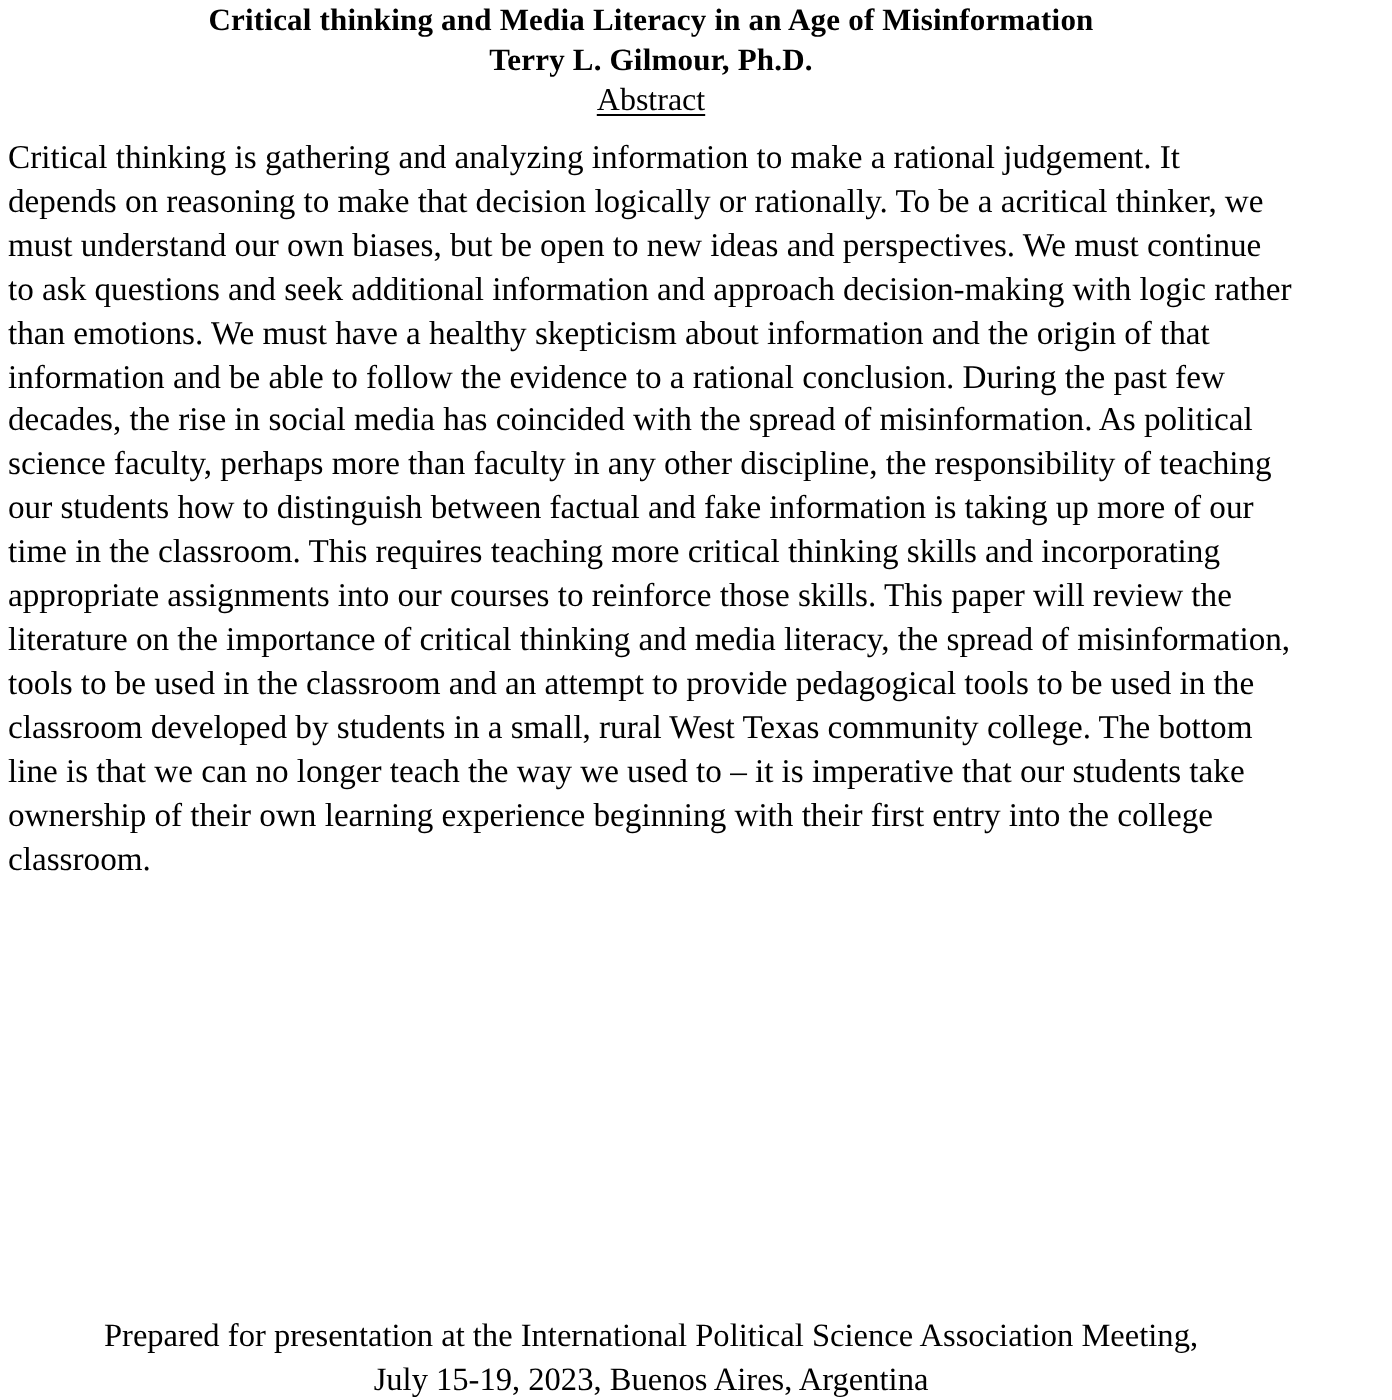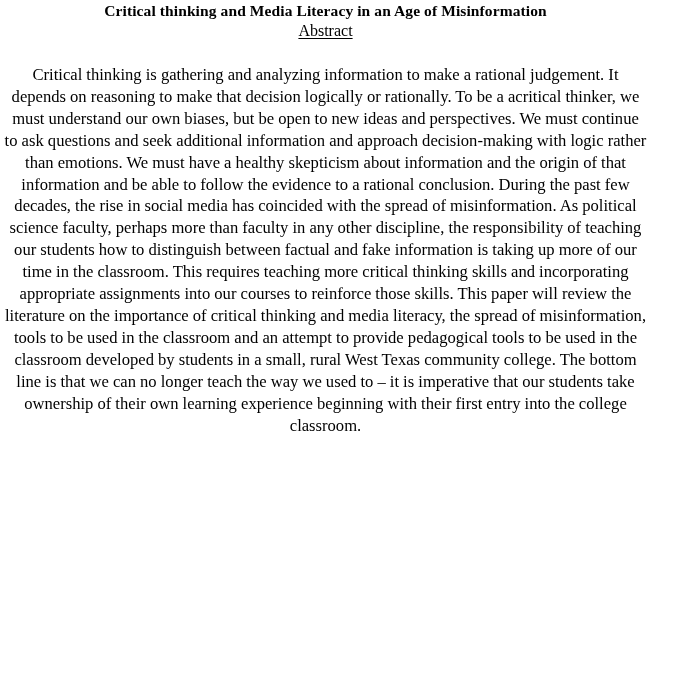--- a/index.html
+++ b/index.html
@@ -40,24 +40,24 @@
   }
   .section-heading {
     text-align: center;
     font-size: 16px;
     font-weight: normal;
     text-decoration: underline;
     text-underline-offset: 2px;
     line-height: 20px;
   }
   .abstract-body {
-    margin-top: 23px;
+    margin-top: 7px;
     font-size: 16.6px;
     line-height: 21.9px;
-    text-align: center;
+    text-align: left;
     word-spacing: -0.05px;
   }
   .abstract-body p {
     margin: 0;
     text-indent: 0;
   }
   .footer-block {
     position: absolute;
     left: 4px;
     right: 4px;
@@ -67,22 +67,27 @@
     line-height: 22px;
   }
 </style>
 </head>
 <body>
 
 <div class="page">
 
   <div class="title-block">
     <div class="doc-title">Critical thinking and Media Literacy in an Age of Misinformation</div>
+    <div class="doc-author">Terry L. Gilmour, Ph.D.</div>
   </div>
 
   <div class="section-heading">Abstract</div>
 
   <div class="abstract-body">
     <p>Critical thinking is gathering and analyzing information to make a rational judgement.  It depends on reasoning to make that decision logically or rationally.  To be a acritical thinker, we must understand our own biases, but be open to new ideas and perspectives.  We must continue to ask questions and seek additional information and approach decision-making with logic rather than emotions.  We must have a healthy skepticism about information and the origin of that information and be able to follow the evidence to a rational conclusion.  During the past few decades, the rise in social media has coincided with the spread of misinformation.  As political science faculty, perhaps more than faculty in any other discipline, the responsibility of teaching our students how to distinguish between factual and fake information is taking up more of our time in the classroom. This requires teaching more critical thinking skills and incorporating appropriate assignments into our courses to reinforce those skills.  This paper will review the literature on the importance of critical thinking and media literacy, the spread of misinformation, tools to be used in the classroom and an attempt to provide pedagogical tools to be used in the classroom developed by students in a small, rural West Texas community college.  The bottom line is that we can no longer teach the way we used to – it is imperative that our students take ownership of their own learning experience beginning with their first entry into the college classroom.</p>
   </div>
 
+  <div class="footer-block">
+    <div>Prepared for presentation at the International Political Science Association Meeting,</div>
+    <div>July 15-19, 2023, Buenos Aires, Argentina</div>
+  </div>
 
 </div>
 
 </body></html>

